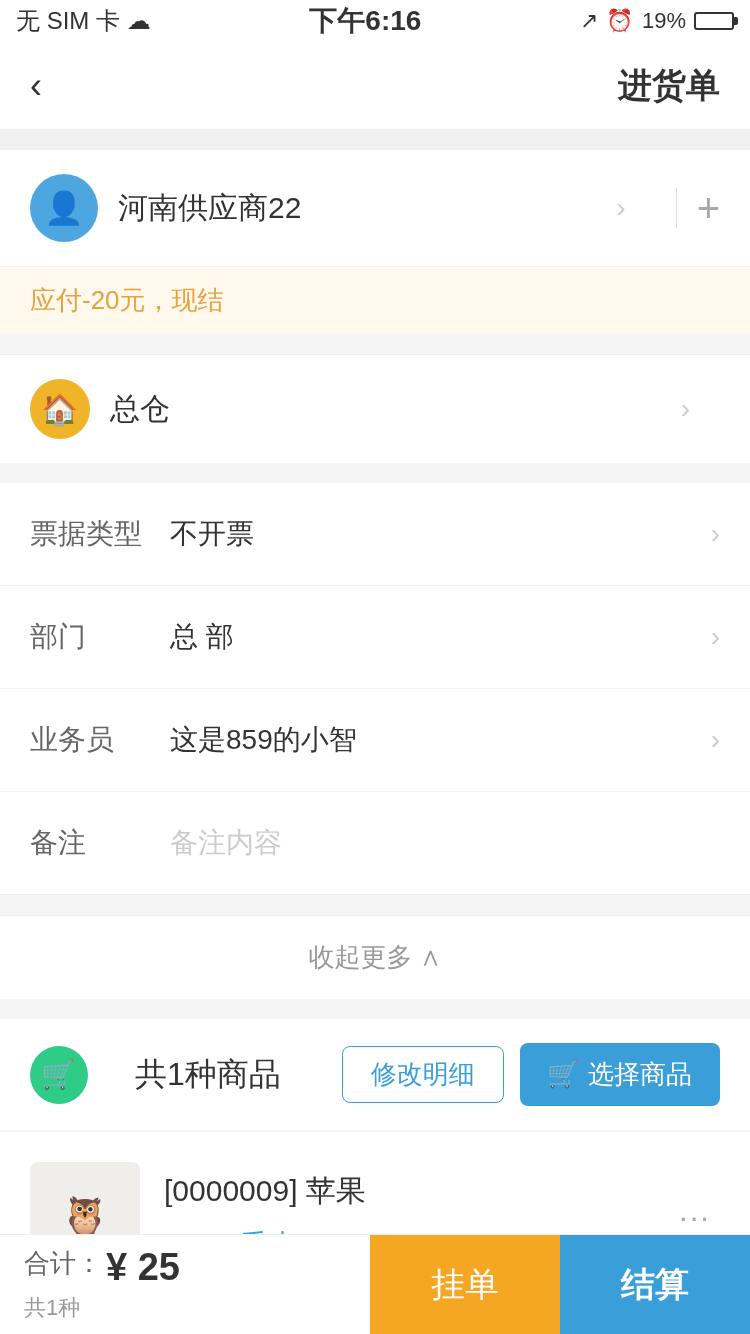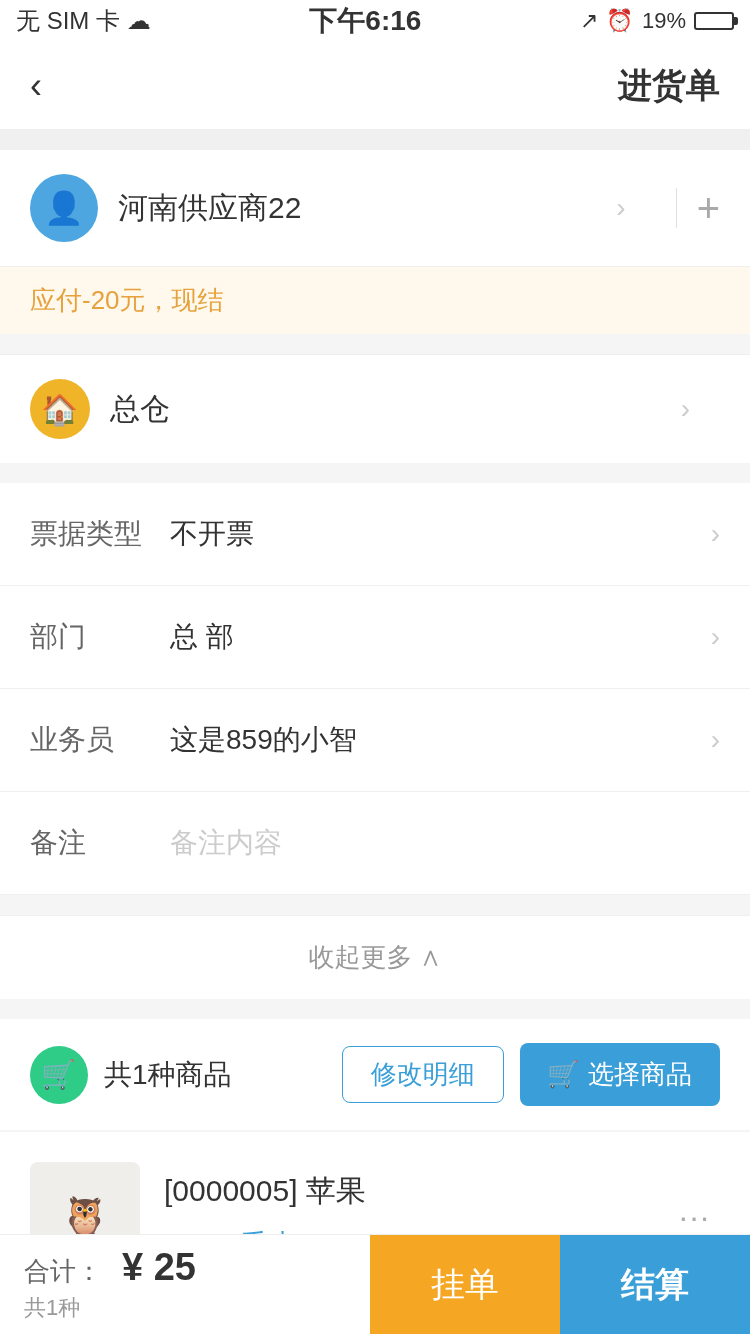--- a/index.html
+++ b/index.html
@@ -179,22 +179,23 @@
       padding: 24px 30px;
       margin-top: 20px;
     }
     .products-icon {
       width: 58px; height: 58px; border-radius: 50%; background: #2ecc87;
       display: flex; align-items: center; justify-content: center;
       color: #fff; font-size: 28px; margin-right: 16px;
     }
     .products-count {
       flex: 1;
-      font-size: 28px;
-      color: #333;
+      font-size: 32px;
+      color: #333;
+      margin-left: 31px;
     }
     .btn-outline {
       border: 1.5px solid #3a9fd8;
       color: #3a9fd8;
       background: #fff;
       border-radius: 8px;
       padding: 10px 28px;
       font-size: 26px;
       margin-right: 16px;
     }
@@ -257,22 +258,22 @@
     }
     .bottom-total {
       flex: 1;
       display: flex;
       flex-direction: column;
       justify-content: center;
       padding: 0 24px;
     }
     .total-row {
       display: flex;
-      align-items: flex-end;
-      gap: 20px;
+      align-items: flex-start;
+      gap: 4px;
     }
     .total-label {
       font-size: 26px;
       color: #666;
     }
     .total-amount {
       font-size: 38px;
       font-weight: 600;
       color: #333;
     }
@@ -386,21 +387,21 @@
     <span>选择商品</span>
   </button>
 </div>
 
 <div class="product-item">
   <div class="product-thumbnail">
     <span>🦉</span>
   </div>
   <div class="product-info">
     <div class="product-name">
-      <span>[0000005]</span>
+      <span>[0000009]</span>
       <span>苹果</span>
     </div>
     <div class="product-price">
       <span>¥5</span>
       <span> x </span>
       <span class="highlight">5千克</span>
       <span> = </span>
       <span class="highlight">¥25</span>
     </div>
   </div>

